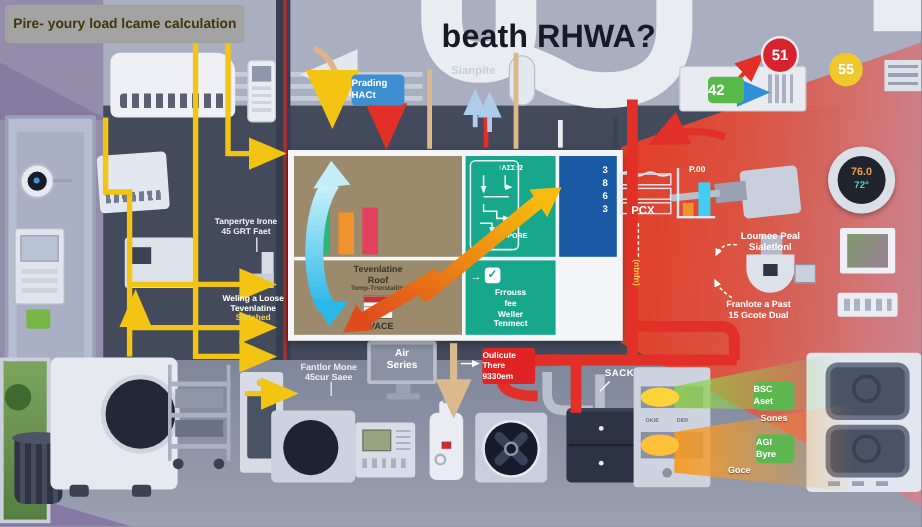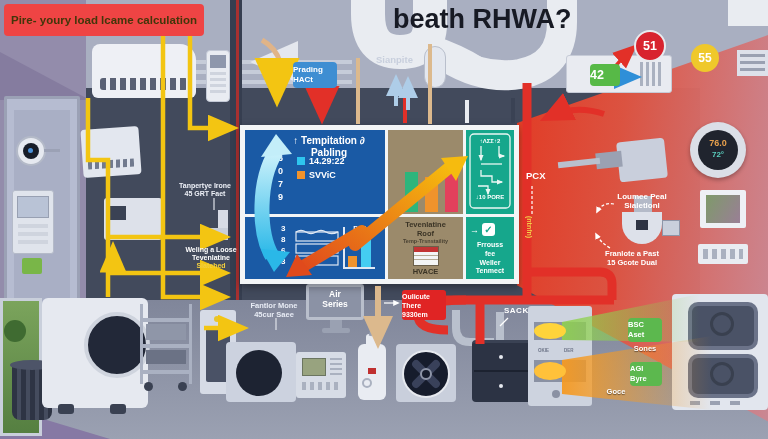--- a/index.html
+++ b/index.html
@@ -139,39 +139,20 @@
   <div class="a" style="left:534px;top:360px;width:52px;height:22px;background:#8a91a3;"></div>
   <div class="a" style="left:552px;top:390px;width:8px;height:8px;background:#8a91a3;border-radius:50%;"></div>
   <div class="a" style="left:672px;top:294px;width:96px;height:116px;background:#e2e6ee;border-radius:4px;"></div>
   <div class="a" style="left:688px;top:302px;width:70px;height:48px;background:#4a5266;border:4px solid #6b7389;border-radius:10px;"></div>
   <div class="a" style="left:688px;top:354px;width:70px;height:44px;background:#4a5266;border:4px solid #6b7389;border-radius:10px;"></div>
   <div class="a" style="left:710px;top:312px;width:24px;height:24px;border:3px solid #39404f;border-radius:50%;"></div>
   <div class="a" style="left:710px;top:362px;width:24px;height:24px;border:3px solid #39404f;border-radius:50%;"></div>
   <div class="a" style="left:690px;top:401px;width:60px;height:4px;background:repeating-linear-gradient(90deg,#9aa1b2 0 10px,#e2e6ee 10px 20px);"></div>
 
   <div class="a" style="left:240px;top:125px;width:279px;height:159px;background:#f3f5f6;padding:5px;display:grid;grid-template-columns:140px 75px 1fr;grid-template-rows:84px 1fr;gap:3px;box-shadow:0 3px 8px rgba(0,0,0,.35);">
-    <div class="a" style="position:relative;background:#1a5aa5;">
-      <div class="txt" style="position:absolute;left:30px;right:2px;top:5px;font-size:10px;">↑ Tempitation ∂ Pabling</div>
-      <div style="position:absolute;left:33px;top:22px;color:#fff;font-size:9px;font-weight:bold;line-height:13px;text-align:center;">
-        <div>6</div>
-        <div>0</div>
-        <div>7</div>
-        <div>9</div>
-      </div>
-      <div style="position:absolute;left:52px;top:26px;font-size:9px;color:#fff;font-weight:bold;">
-        <div style="display:flex;align-items:center;gap:4px;margin-bottom:4px;">
-            <span style="width: 8px; height: 8px; display: inline-block; background: rgb(46, 197, 238);"></span>
-            <span>14.29:22</span>
-          </div>
-        <div style="display:flex;align-items:center;gap:4px;">
-            <span style="width: 8px; height: 8px; display: inline-block; background: rgb(240, 147, 44);"></span>
-            <span>SVViC</span>
-          </div>
-      </div>
-    </div>
     <div class="a" style="position:relative;background:#9b8a6b;display:flex;align-items:flex-end;gap:7px;padding:0 0 2px 17px;">
       <div style="width: 13px; height: 40px; background: rgb(46, 181, 124);"></div>
       <div style="width: 13px; height: 35px; background: rgb(240, 147, 44);"></div>
       <div style="width: 13px; height: 39px; background: rgb(227, 64, 92);"></div>
     </div>
     <div class="a" style="position:relative;background:#16a78c;">
       <div class="txt" style="position:absolute;left:0;right:0;top:8px;font-size:6px;">↑ΛΣΣ↑2</div>
       <svg width="48" height="84" style="position:absolute;left:0;top:0;">
         <defs>
             <marker id="mWs" markerWidth="6" markerHeight="6" refX="4" refY="2" orient="auto">
@@ -323,24 +304,24 @@
 
     <path d="M214,198 V210" stroke="#dfe3ea" stroke-width="1.2" fill="none"></path>
     <path d="M276,318 V330" stroke="#dfe3ea" stroke-width="1.2" fill="none"></path>
     <path d="M384,303 H398" stroke="#ffffff" stroke-width="1.2" fill="none" marker-end="url(#mWp)"></path>
     <path d="M500,326 L508,318" stroke="#ffffff" stroke-width="1.2" fill="none"></path>
     <path d="M532,186 V214" stroke="#ffffff" stroke-width="1.2" fill="none" stroke-dasharray="3,2"></path>
     <path d="M614,204 Q602,202 597,212" stroke="#ffffff" stroke-width="1.2" fill="none" stroke-dasharray="3,2" marker-end="url(#mWp)"></path>
     <path d="M610,248 Q600,242 596,234" stroke="#ffffff" stroke-width="1.2" fill="none" stroke-dasharray="3,2" marker-end="url(#mWp)"></path>
   </svg>
 
-  <div class="a" style="left:4px;top:4px;width:200px;height:32px;background:#ef4444;border-radius:4px;text-align:center;line-height:32px;font-size:11.5px;font-weight:bold;color:#42360a;">
+  <div class="a" style="left:4px;top:4px;width:200px;height:32px;background:#a3a3a3;border-radius:4px;text-align:center;line-height:32px;font-size:11.5px;font-weight:bold;color:#42360a;">
     <span>Pire- youry load lcame calculation</span>
   </div>
-  <div class="a" style="left:368px;top:4px;font-size:27px;font-weight:800;color:#171a24;margin-left:25px;">beath RHWA?</div>
+  <div class="a" style="left:368px;top:15px;font-size:27px;font-weight:800;color:#171a24;">beath RHWA?</div>
 
   <div class="a chip" style="left:293px;top:62px;width:44px;height:26px;background:#3e8ed2;font-size:8px;padding-top:3px;line-height:1.2;">
     <div>Prading</div>
     <div>HACt</div>
   </div>
   <div class="a" style="left:376px;top:54px;font-size:9.5px;font-weight:bold;color:#c8cfdd;">Sianpite</div>
 
   <div class="a chip" style="left:590px;top:64px;width:30px;height:22px;background:#57b947;font-size:12.5px;line-height:22px;">42</div>
   <div class="a circ txt" style="left:634px;top:30px;width:32px;height:32px;background:#d8232e;border:2px solid #e8eaee;font-size:12.5px;line-height:28px;">51</div>
   <div class="a circ txt" style="left:691px;top:44px;width:28px;height:28px;background:#efc82b;font-size:12px;line-height:28px;">55</div>

